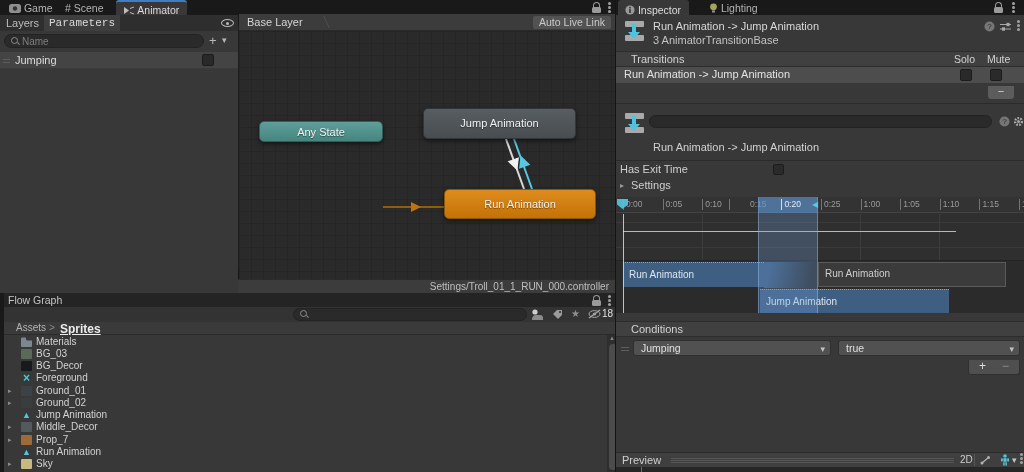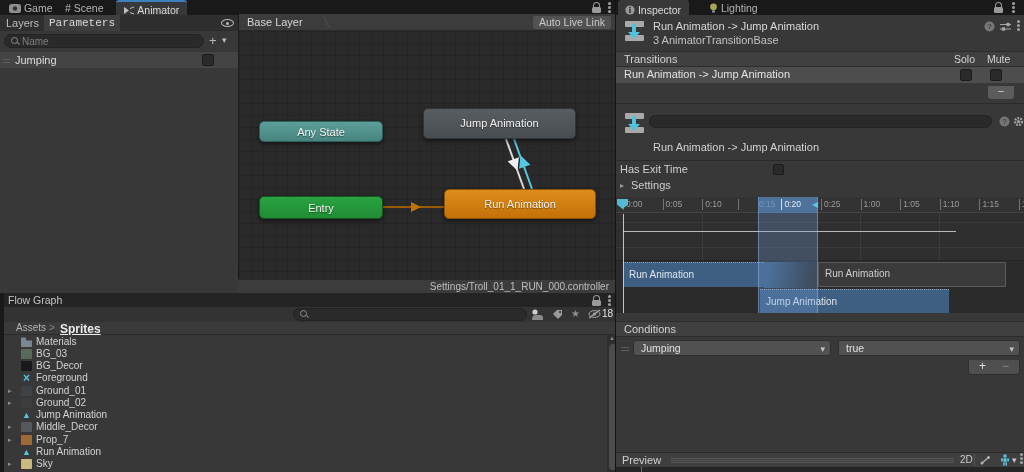--- a/index.html
+++ b/index.html
@@ -14,21 +14,21 @@
     font-size:10.5px; line-height:14px; white-space:nowrap; }
   .tab.active { background:#383838; border-top:2px solid #3f7fc1; color:#dcdcdc; border-radius:3px 3px 0 0; }
   .tab.active.noline { border-top:2px solid #383838; }
   .kebab { position:absolute; width:3px; height:3px; background:#a0a0a0; border-radius:50%;
     box-shadow:0 -4px 0 #a0a0a0, 0 4px 0 #a0a0a0; }
   
   .cb { position:absolute; width:12px; height:12px; background:#2a2a2a; border:1px solid #1c1c1c; border-radius:2px; }
   .hr { position:absolute; left:0; right:0; height:1px; background:#2b2b2b; }
   .secHead { position:absolute; left:0; right:0; height:16px; background:#404040;
     border-top:1px solid #2d2d2d; border-bottom:1px solid #2d2d2d; line-height:15px;
-    padding-left:8px; color:#d2d2d2; }
+    padding-left:15px; color:#d2d2d2; }
   .searchpill { position:absolute; background:#2a2a2a; border:1px solid #232323; border-radius:8px;
     color:#cccccc; font-size:10px; padding:0 4px 0 17px; outline:none; appearance:none; height:14px; }
   .searchpill::placeholder { color:#7f7f7f; }
   .mag { position:absolute; width:10px; height:10px; }
   .mag:before { content:""; position:absolute; left:0; top:0; width:5px; height:5px;
     border:1px solid #8b8b8b; border-radius:50%; }
   .mag:after { content:""; position:absolute; left:6px; top:6px; width:3px; height:1px;
     background:#8b8b8b; transform:rotate(45deg); }
   .lock { position:absolute; width:9px; height:8px; }
   .lock:before { content:""; position:absolute; left:1px; top:-3px; width:5px; height:5px;
@@ -139,23 +139,20 @@
     <line x1="275" y1="125" x2="293" y2="175" stroke="#57c7e3" stroke-width="2"></line>
     <polygon points="7,0 -5,-6 -5,6" transform="translate(284,148) rotate(250)" fill="#57c7e3"></polygon>
   </svg>
 
   <div class="node" style="left:20px; top:107px; width:124px; height:21px; line-height:20px; background:linear-gradient(#5d9f9a,#47857f); border:1px solid #2f5f5c;">
     <span>Any State</span>
   </div>
   <div class="node" style="left:184px; top:94px; width:153px; height:31px; line-height:29px; background:linear-gradient(#585d62,#484d52); border:1px solid #333639;">
     <span>Jump Animation</span>
   </div>
-  <div class="node" style="left:20px; top:182px; width:124px; height:23px; line-height:22px; background:linear-gradient(#2aa341,#1f8c33); border:1px solid #14561f;">
-    <span>Entry</span>
-  </div>
   <div class="node" style="left:205px; top:175px; width:152px; height:30px; line-height:28px; background:linear-gradient(#dd8c1c,#c47208); border:1px solid #8a5506;">
     <span>Run Animation</span>
   </div>
 </div>
 
 <div class="abs" style="left:238px; top:279px; width:377px; height:14px; background:#3c3c3c; border-top:1px solid #2b2b2b;">
   <span class="abs" style="right:6px; top:1px; font-size:10px; color:#bfbfbf;">Settings/Troll_01_1_RUN_000.controller</span>
 </div>
 
 <div class="panel" style="left:4px; top:293px; width:615px; height:179px;">
@@ -333,21 +330,21 @@
   <div class="abs" style="left:0; right:0; top:179px; height:15px;">
     <span style="position:absolute; left:4px; top:2px; font-size:8px; color:#9a9a9a;">▸</span>
     <span style="position:absolute; left:15px; top:0; color:#cfcfcf;">Settings</span>
   </div>
 
   <div class="abs" style="left:0; right:0; top:197px; height:116px; background:#2f2f2f;">
     <div class="abs" style="left:0; right:0; top:0; height:16px; background:#333; border-bottom:1px solid #444;">
       <span class="tick" style="left:7px;">0:00</span>
       <span class="tick" style="left:46.6px;">0:05</span>
       <span class="tick" style="left:86.2px;">0:10</span>
-      <span class="tick" style="left:122px;padding-left:20px;">0:15</span>
+      <span class="tick" style="left:113px;padding-left:20px;">0:15</span>
       <span class="tick" style="left:165.4px; color:#e3edf8; border-left-color:#cfe0f2; z-index:4;">0:20</span>
       <span class="tick" style="left:205px;">0:25</span>
       <span class="tick" style="left:244.6px;">1:00</span>
       <span class="tick" style="left:284.2px;">1:05</span>
       <span class="tick" style="left:323.8px;">1:10</span>
       <span class="tick" style="left:363.4px;">1:15</span>
       <span class="tick" style="left:403px;">1:20</span>
       <span class="abs" style="left:1px; top:2px; width:11px; height:10px; background:#57c7e3; clip-path:polygon(0 0,100% 0,100% 55%,50% 100%,0 55%); opacity:.9;"></span>
       <span class="abs" style="left:196px; top:3px; font-size:8px; color:#57c7e3; z-index:5;">◀</span>
     </div>

